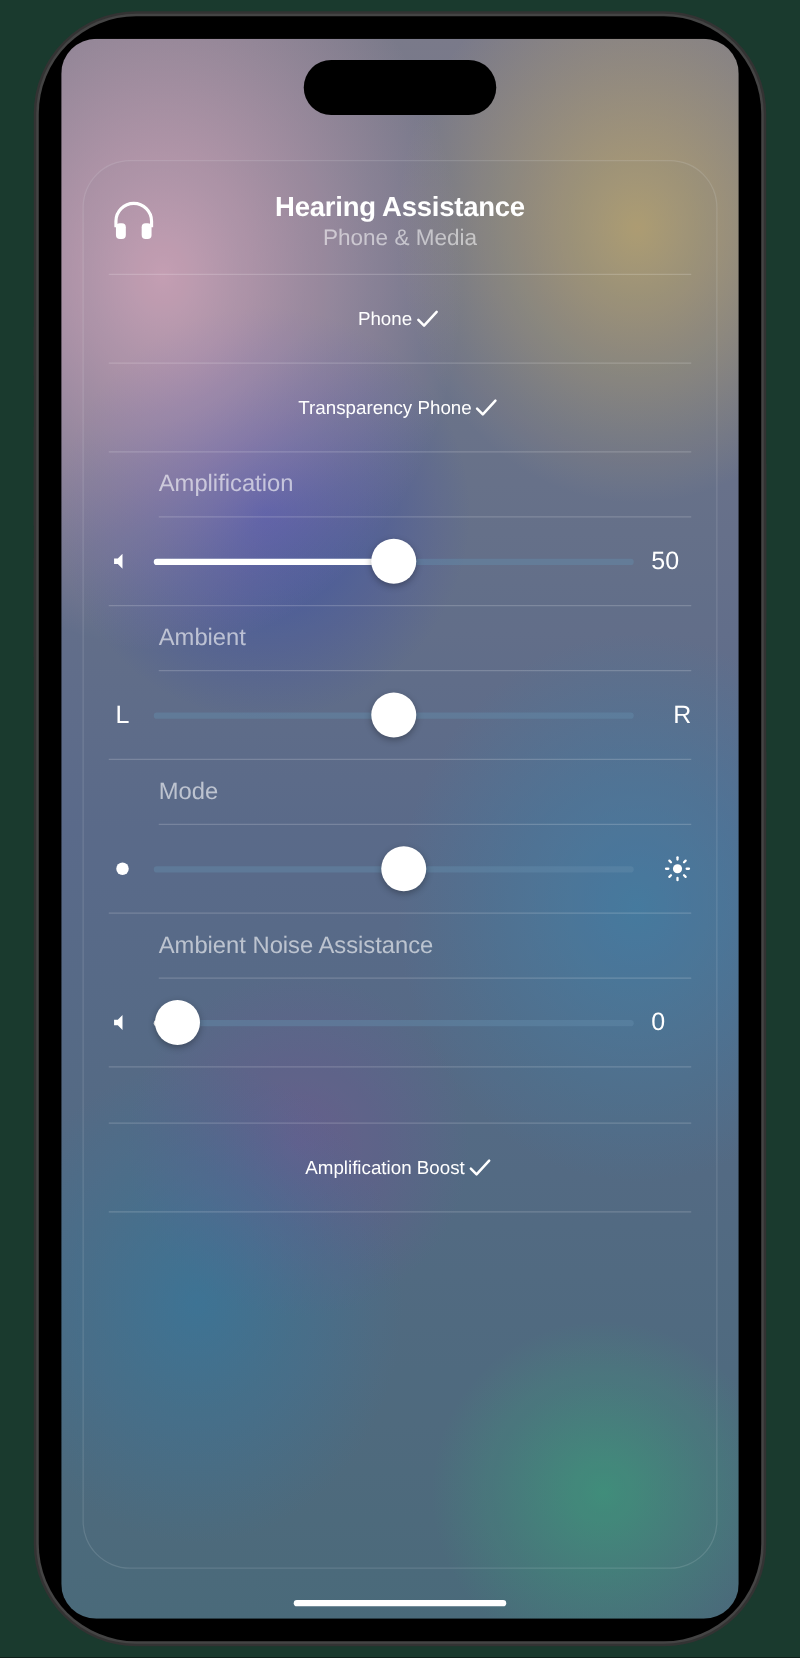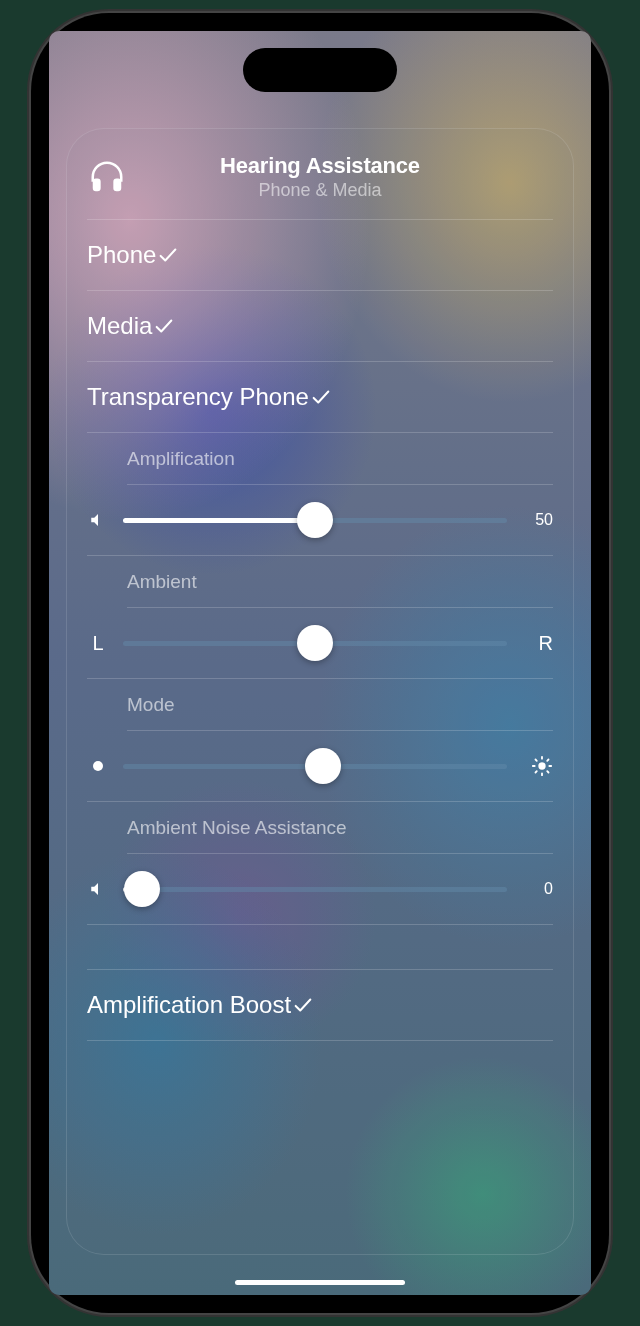--- a/index.html
+++ b/index.html
@@ -23,21 +23,21 @@
       width: 578px;
       height: 1300px;
       background: #000;
       border-radius: 78px;
       padding: 18px;
       box-shadow: 0 0 0 2px #444, 0 0 0 4px #333;
     }
     .screen {
       width: 100%;
       height: 100%;
-      border-radius: 10px;
+      border-radius: 28px;
       overflow: hidden;
       position: relative;
       background: 
         radial-gradient(ellipse 400px 500px at 15% 15%, rgba(240,180,200,0.7), transparent 60%),
         radial-gradient(ellipse 350px 400px at 85% 12%, rgba(210,180,100,0.65), transparent 55%),
         radial-gradient(ellipse 300px 300px at 30% 30%, rgba(40,60,180,0.6), transparent 55%),
         radial-gradient(ellipse 350px 400px at 85% 55%, rgba(60,130,170,0.7), transparent 55%),
         radial-gradient(ellipse 300px 350px at 20% 80%, rgba(50,120,160,0.65), transparent 55%),
         radial-gradient(ellipse 250px 250px at 80% 92%, rgba(50,180,120,0.5), transparent 55%),
         radial-gradient(ellipse 250px 250px at 35% 70%, rgba(120,80,150,0.5), transparent 55%),
@@ -92,26 +92,26 @@
       letter-spacing: -0.2px;
     }
     .header-subtitle {
       color: rgba(255,255,255,0.55);
       font-size: 18px;
       font-weight: 400;
       margin-top: 1px;
     }
     .row-check {
       display: flex;
-      justify-content: flex-start;
+      justify-content: center;
       align-items: center;
       height: 71px;
       border-bottom: 1px solid rgba(255,255,255,0.18);
       color: #fff;
-      font-size: 24px;
+      font-size: 15px;
       font-weight: 400;
     }
     .check-icon {
       width: 24px;
       height: 24px;
       display: flex;
       align-items: center;
       justify-content: center;
     }
     .section-label {
@@ -142,24 +142,24 @@
     .slider-label-left, .slider-label-right {
       color: #fff;
       font-size: 20px;
       font-weight: 400;
       flex-shrink: 0;
       width: 22px;
       text-align: center;
     }
     .slider-value {
       color: #fff;
-      font-size: 16px;
+      font-size: 20px;
       flex-shrink: 0;
       width: 32px;
-      text-align: right;
+      text-align: left;
     }
     .slider-track {
       flex: 1;
       height: 5px;
       background: rgba(100,140,170,0.45);
       border-radius: 3px;
       position: relative;
     }
     .slider-fill {
       position: absolute;
@@ -235,28 +235,20 @@
 
       <div class="row-check">
         <span>Phone</span>
         <span class="check-icon">
           <svg width="22" height="22" viewBox="0 0 24 24" fill="none" stroke="#fff" stroke-width="2.2" stroke-linecap="round" stroke-linejoin="round">
               <polyline points="4 13 9 18 20 6"></polyline>
             </svg>
         </span>
       </div>
 
-      <div class="row-check">
-        <span>Media</span>
-        <span class="check-icon">
-          <svg width="22" height="22" viewBox="0 0 24 24" fill="none" stroke="#fff" stroke-width="2.2" stroke-linecap="round" stroke-linejoin="round">
-              <polyline points="4 13 9 18 20 6"></polyline>
-            </svg>
-        </span>
-      </div>
 
       <div class="row-check">
         <span>Transparency Phone</span>
         <span class="check-icon">
           <svg width="22" height="22" viewBox="0 0 24 24" fill="none" stroke="#fff" stroke-width="2.2" stroke-linecap="round" stroke-linejoin="round">
               <polyline points="4 13 9 18 20 6"></polyline>
             </svg>
         </span>
       </div>
 

